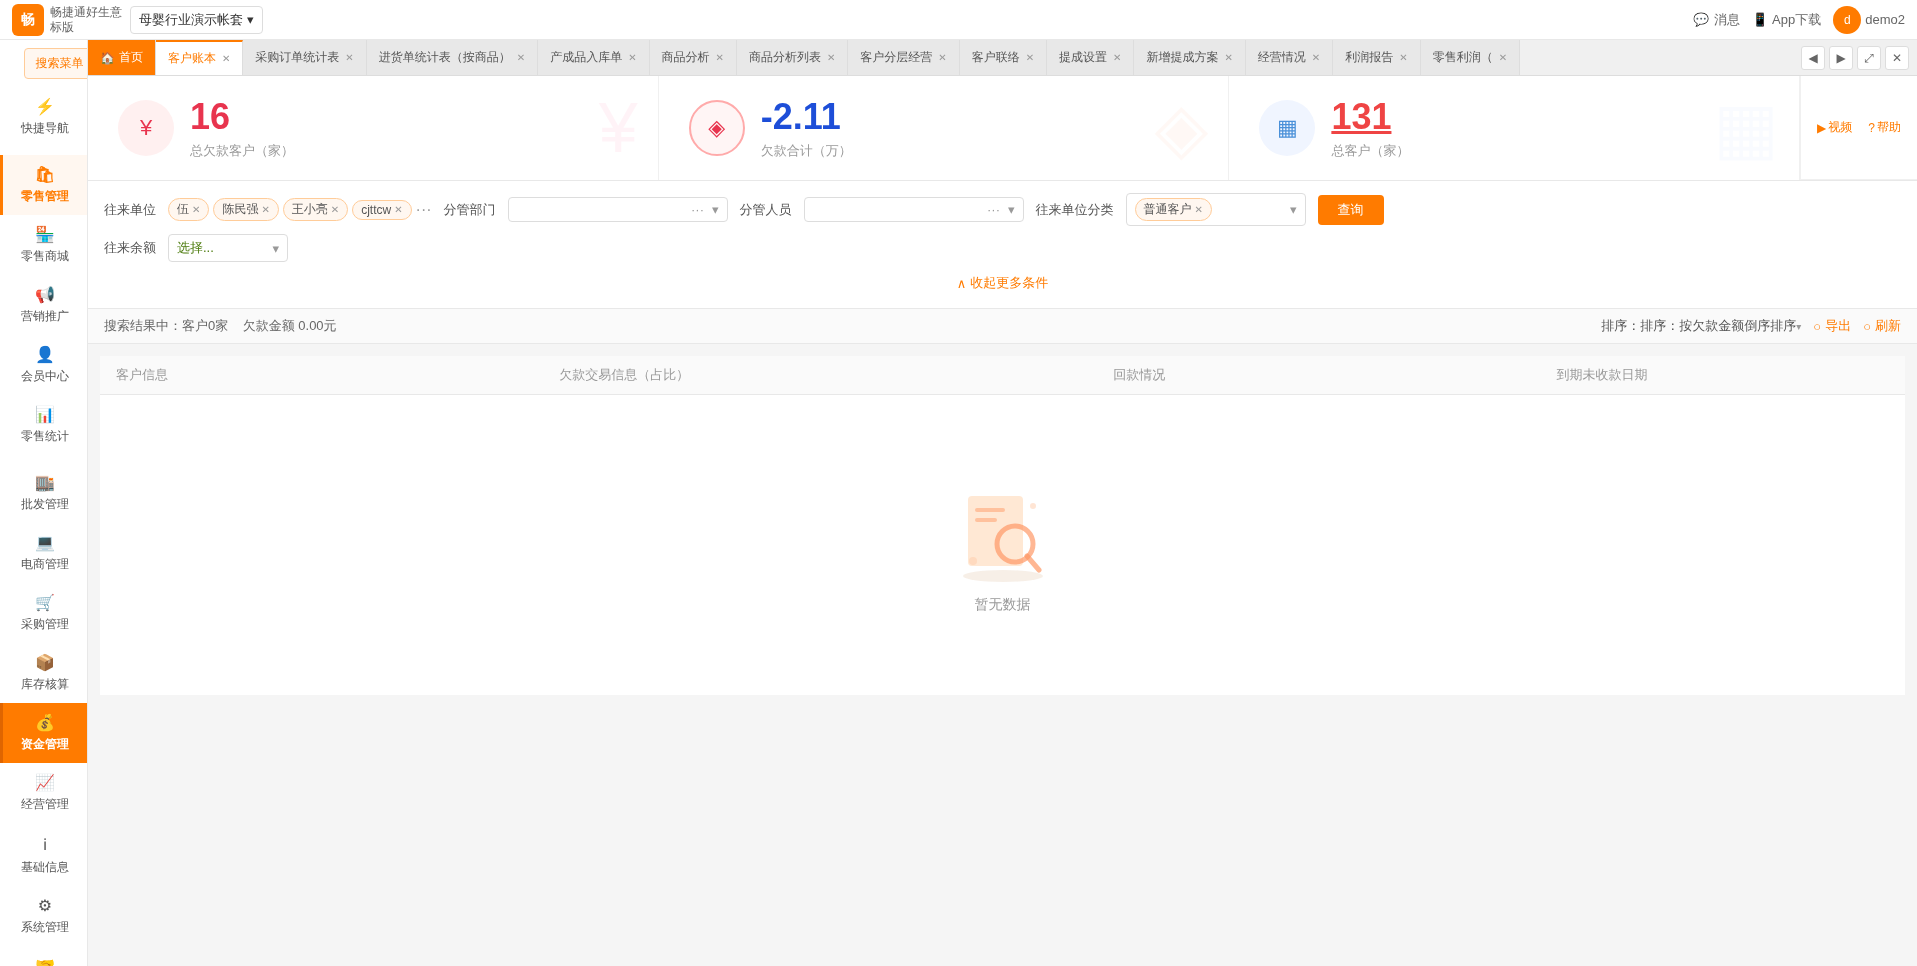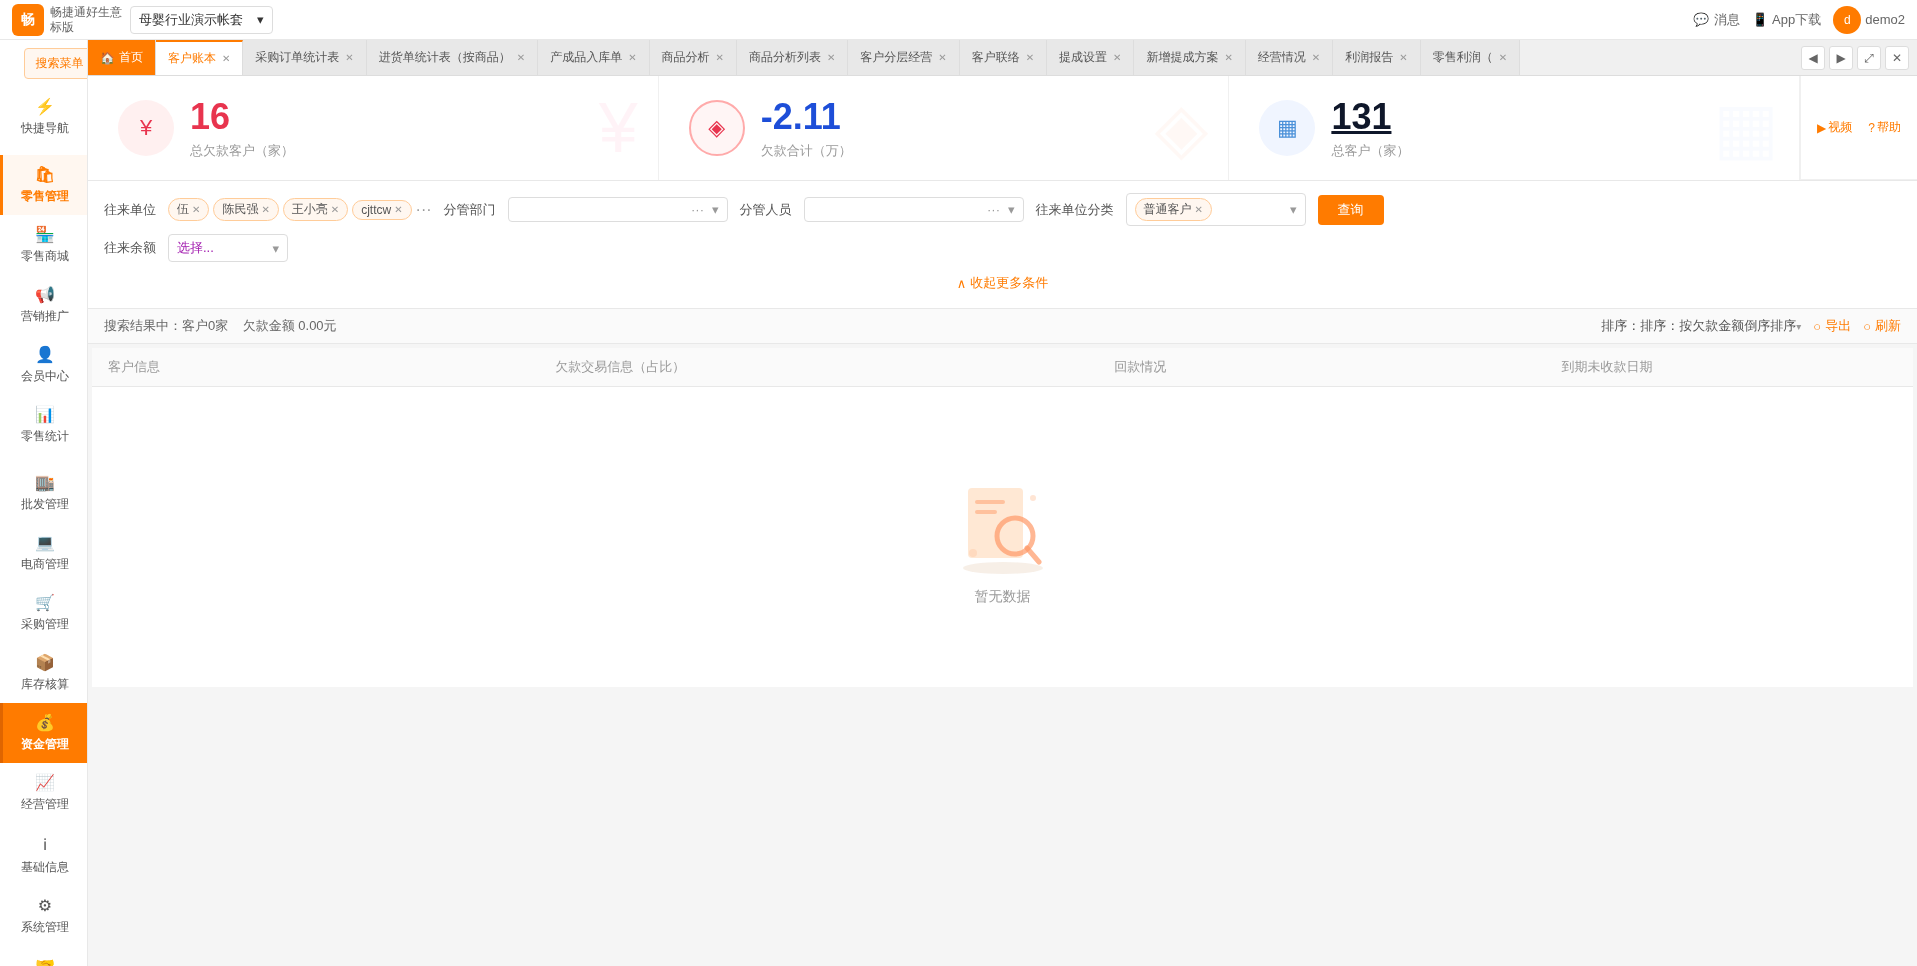--- a/index.html
+++ b/index.html
@@ -4,21 +4,21 @@
   <style>
     * { box-sizing: border-box; margin: 0; padding: 0; }
     body { font-family: "Microsoft YaHei", Arial, sans-serif; font-size: 13px; background: #f5f5f5; color: #333; display: flex; flex-direction: column; height: 100vh; overflow: hidden; }
 
     
     .top-bar { background: #fff; height: 40px; display: flex; align-items: center; padding: 0 12px; border-bottom: 1px solid #e8e8e8; justify-content: space-between; flex-shrink: 0; }
     .top-bar-left { display: flex; align-items: center; gap: 8px; }
     .logo-area { display: flex; align-items: center; gap: 6px; }
     .logo-icon { width: 32px; height: 32px; background: #ff7b00; border-radius: 6px; display: flex; align-items: center; justify-content: center; color: white; font-size: 14px; font-weight: bold; }
     .logo-text { font-size: 12px; color: #666; line-height: 1.2; }
-    .company-selector { display: flex; align-items: center; gap: 14px; color: #333; font-size: 13px; cursor: pointer; padding: 4px 8px; border: 1px solid #ddd; border-radius: 4px; }
+    .company-selector { display: flex; align-items: center; gap: 4px; color: #333; font-size: 13px; cursor: pointer; padding: 4px 8px; border: 1px solid #ddd; border-radius: 4px; }
     .top-bar-right { display: flex; align-items: center; gap: 12px; color: #666; font-size: 13px; }
     .top-right-item { display: flex; align-items: center; gap: 4px; cursor: pointer; }
     .avatar { width: 28px; height: 28px; border-radius: 50%; background: #ff7b00; display: flex; align-items: center; justify-content: center; color: white; font-size: 12px; }
 
     
     .main-layout { display: flex; flex: 1; overflow: hidden; }
 
     
     .sidebar { width: 88px; background: #fff; border-right: 1px solid #e8e8e8; display: flex; flex-direction: column; overflow-y: auto; flex-shrink: 0; }
     .sidebar-search-btn { width: 100%; padding: 6px; background: #fff7f0; border: 1px solid #ffcc99; border-radius: 4px; color: #ff7b00; font-size: 12px; cursor: pointer; text-align: center; margin-left: 16px; }
@@ -43,21 +43,21 @@
     
     .page-content { flex: 1; overflow-y: auto; background: #f5f5f5; }
 
     
     .stats-row { display: flex; background: #fff; margin: 0; border-bottom: 1px solid #e8e8e8; }
     .stat-card { flex: 1; padding: 20px 30px; display: flex; align-items: center; gap: 16px; border-right: 1px solid #f0f0f0; position: relative; }
     .stat-card:last-child { border-right: none; }
     .stat-text { }
     .stat-number { font-size: 36px; font-weight: bold; }
     .stat-number.red { color: #e8344e; }
-    .stat-number.orange { color: #0f172a; }
+    .stat-number.orange { color: #ef4444; }
     .stat-number.negative { color: #1d4ed8; }
     .stat-label { font-size: 13px; color: #999; margin-top: 4px; text-align: right; }
     .stat-icon-circle { width: 56px; height: 56px; border-radius: 50%; display: flex; align-items: center; justify-content: center; font-size: 28px; flex-shrink: 0; }
     .stat-icon-circle.pink { background: #fff0f0; color: #e8344e; }
     .stat-icon-circle.red-outline { background: #fff5f5; color: #e8344e; border: 2px solid #ffcccc; }
     .stat-icon-circle.blue { background: #f0f5ff; color: #4a90d9; }
     .page-actions { display: flex; align-items: center; gap: 8px; padding: 8px 16px; background: #fff; justify-content: flex-end; border-bottom: 1px solid #f0f0f0; font-size: 12px; color: #666; }
     .page-action-link { color: #ff7b00; cursor: pointer; display: flex; align-items: center; gap: 2px; }
 
     
@@ -76,21 +76,21 @@
     .collapse-btn { display: flex; align-items: center; gap: 4px; color: #ff7b00; cursor: pointer; font-size: 13px; justify-content: center; padding: 4px 0; }
 
     
     .result-bar { display: flex; align-items: center; justify-content: space-between; padding: 8px 16px; background: #fafafa; border-bottom: 1px solid #e8e8e8; font-size: 13px; color: #666; }
     .result-actions { display: flex; align-items: center; gap: 12px; }
     .result-action { display: flex; align-items: center; gap: 4px; color: #ff7b00; cursor: pointer; font-size: 13px; }
     .sort-selector { display: flex; align-items: center; gap: 0; color: #555; cursor: pointer; }
     .sort-arrow { color: #999; font-size: 10px; }
 
     
-    .table-area { background: #fff; margin: 4px; }
+    .table-area { background: #fff; margin: 12px; }
     .table-header { display: grid; grid-template-columns: 2fr 2.5fr 2fr 1.5fr; padding: 10px 16px; background: #fafafa; border-bottom: 1px solid #e8e8e8; font-size: 13px; color: #999; font-weight: normal; }
     .table-body { min-height: 300px; display: flex; align-items: center; justify-content: center; flex-direction: column; padding: 40px; }
     .empty-text { color: #999; font-size: 14px; }
     .empty-img { width: 100px; height: 100px; display: flex; align-items: center; justify-content: center; }
   </style>
 </head>
 <body>
 
 <div class="top-bar">
   <div class="top-bar-left">
@@ -377,21 +377,21 @@
             </div>
             <span class="select-arrow">▾</span>
           </div>
 
           <button style="background:#ff7b00;color:#fff;border:none;border-radius:4px;padding:6px 20px;cursor:pointer;font-size:13px;">查询</button>
         </div>
 
         <div class="filter-row">
           <span class="filter-label">往来余额</span>
           <div class="filter-select" style="min-width:120px;">
-            <span style="color:#a21caf;">选择...</span>
+            <span style="color:#4d7c0f;">选择...</span>
             <span class="select-arrow">▾</span>
           </div>
         </div>
 
         <div style="text-align:center;margin-top:4px;">
           <div class="collapse-btn">
             <span>∧</span>
             <span>收起更多条件</span>
           </div>
         </div>

